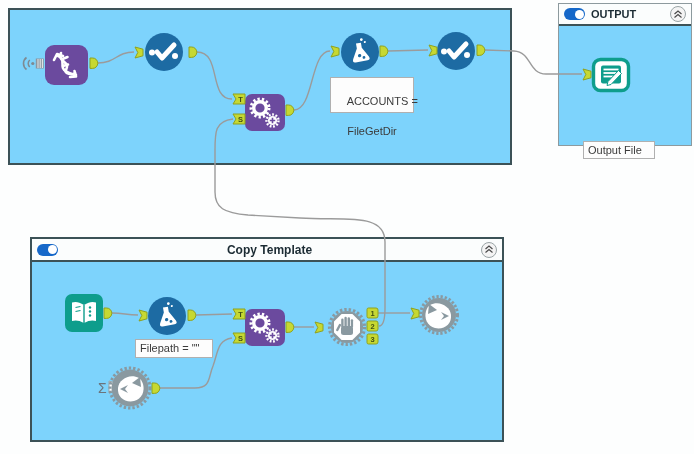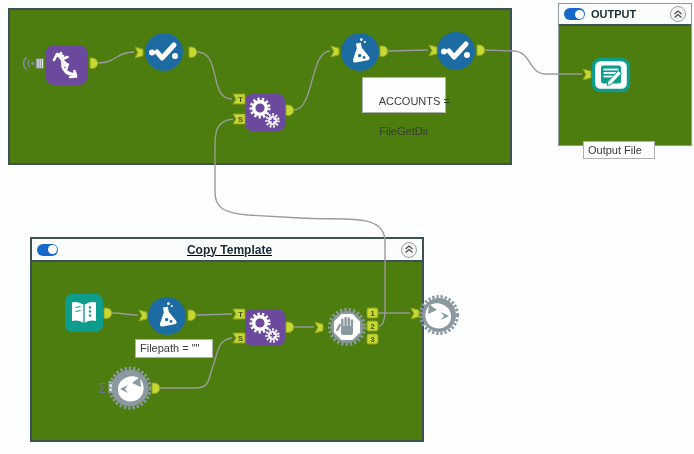--- a/index.html
+++ b/index.html
@@ -1,18 +1,18 @@
 <!DOCTYPE html>
 <html><head>
 <meta charset="utf-8">
 <style>
   html,body{margin:0;padding:0;background:#fff;}
   .canvas{position:relative;width:694px;height:454px;background:#fdfefe;overflow:hidden;
           font-family:"Liberation Sans",sans-serif;}
-  .container{position:absolute;box-sizing:border-box;background:#4d7c0f;border:2px solid #3c5257;}
+  .container{position:absolute;box-sizing:border-box;background:#7dd3fc;border:2px solid #3c5257;}
   .container.light{border:1.5px solid #8d9a9e;}
   .hdr{box-sizing:border-box;display:flex;align-items:center;background:#fbfdfd;
        border-bottom:2px solid #3c5257;padding:0 5px;gap:6px;}
   .hdr .title{font-weight:bold;color:#1b2b33;}
   .toggle{position:relative;width:21px;height:12px;border-radius:6px;background:#1668c9;flex:0 0 auto;}
   .toggle .knob{position:absolute;top:1.5px;right:1.5px;width:9px;height:9px;border-radius:50%;background:#fff;}
   .collapse{width:16px;height:16px;border-radius:50%;background:#f4f4f4;border:1px solid #9aa4a6;
             box-sizing:border-box;display:flex;align-items:center;justify-content:center;flex:0 0 auto;}
   .overlay{position:absolute;left:0;top:0;z-index:2;}
   .ann{position:absolute;z-index:3;background:#fdfdfd;border:1px solid #b0b0b0;color:#3b3b3b;
@@ -33,21 +33,21 @@
       <span class="title" style="font-size:11px;">OUTPUT</span>
       <div class="collapse" style="margin-left:auto;">
         <svg width="10" height="9" viewBox="0 0 10 9">
           <polyline points="1.5,4 5,1 8.5,4" fill="none" stroke="#4a4a4a" stroke-width="1.2"></polyline>
           <polyline points="1.5,7.5 5,4.5 8.5,7.5" fill="none" stroke="#4a4a4a" stroke-width="1.2"></polyline>
         </svg>
       </div>
     </div>
   </div>
 
-  <div class="container" style="left:30px;top:237px;width:394px;height:205px;text-decoration:underline;">
+  <div class="container" style="left:30px;top:237px;width:474px;height:205px;">
     <div class="hdr" style="height:23px;">
       <div class="toggle">
           <div class="knob"></div>
         </div>
       <span class="title" style="font-size:12px;flex:1;text-align:center;">Copy Template</span>
       <div class="collapse">
         <svg width="10" height="9" viewBox="0 0 10 9">
           <polyline points="1.5,4 5,1 8.5,4" fill="none" stroke="#4a4a4a" stroke-width="1.2"></polyline>
           <polyline points="1.5,7.5 5,4.5 8.5,7.5" fill="none" stroke="#4a4a4a" stroke-width="1.2"></polyline>
         </svg>
@@ -299,20 +299,20 @@
       <text x="240.5" y="102">T</text>
       <text x="240.5" y="122">S</text>
       <text x="240.5" y="317">T</text>
       <text x="240.5" y="341">S</text>
       <text x="372.5" y="316">1</text>
       <text x="372.5" y="329">2</text>
       <text x="372.5" y="342">3</text>
     </g>
   </svg>
 
-  <div class="ann" style="left:330px;top:77px;width:74px;height:32px;margin-left:32px;">
+  <div class="ann" style="left:330px;top:77px;width:74px;height:32px;">
     <span>ACCOUNTS =</span><br>
     <span>FileGetDir</span>
   </div>
   <div class="ann" style="left:135px;top:339px;width:68px;height:15px;">Filepath = ""</div>
   <div class="ann" style="left:583px;top:101px;width:62px;height:14px;margin-top:40px;">Output File</div>
 
 </div>
 
 </body></html>

